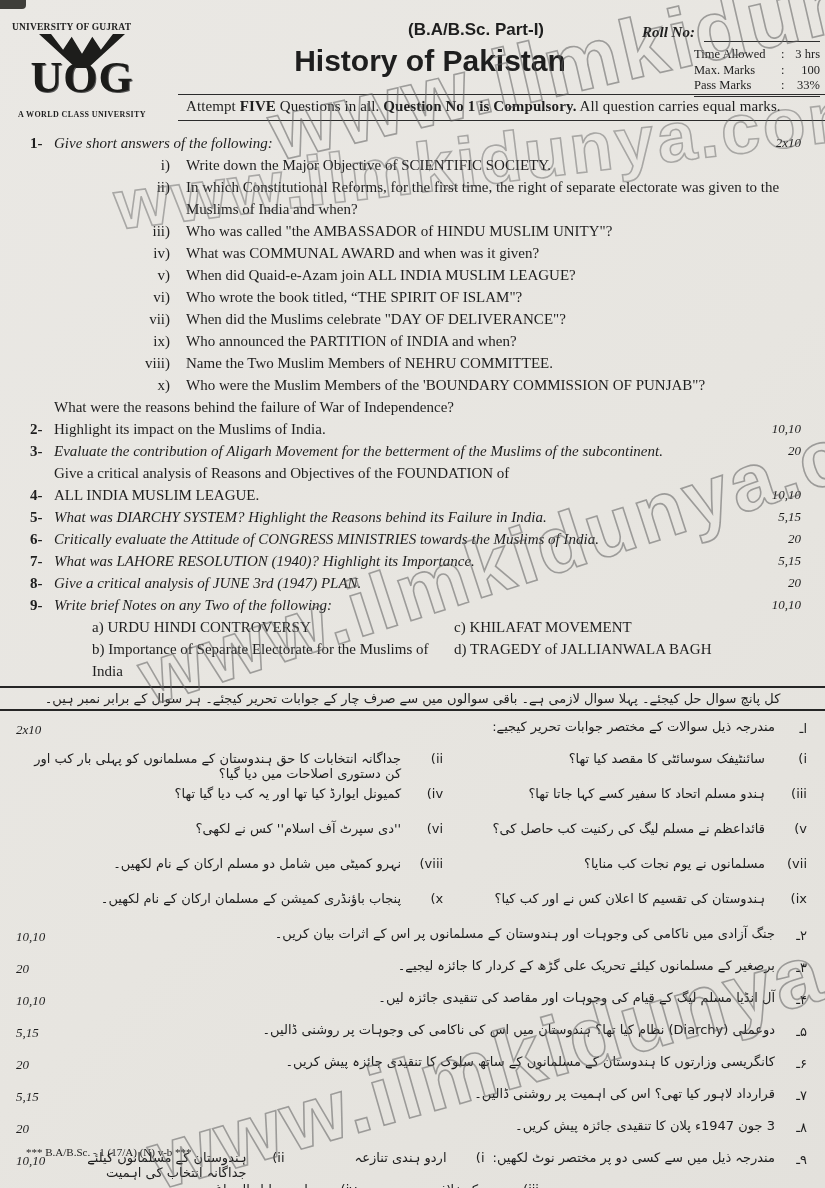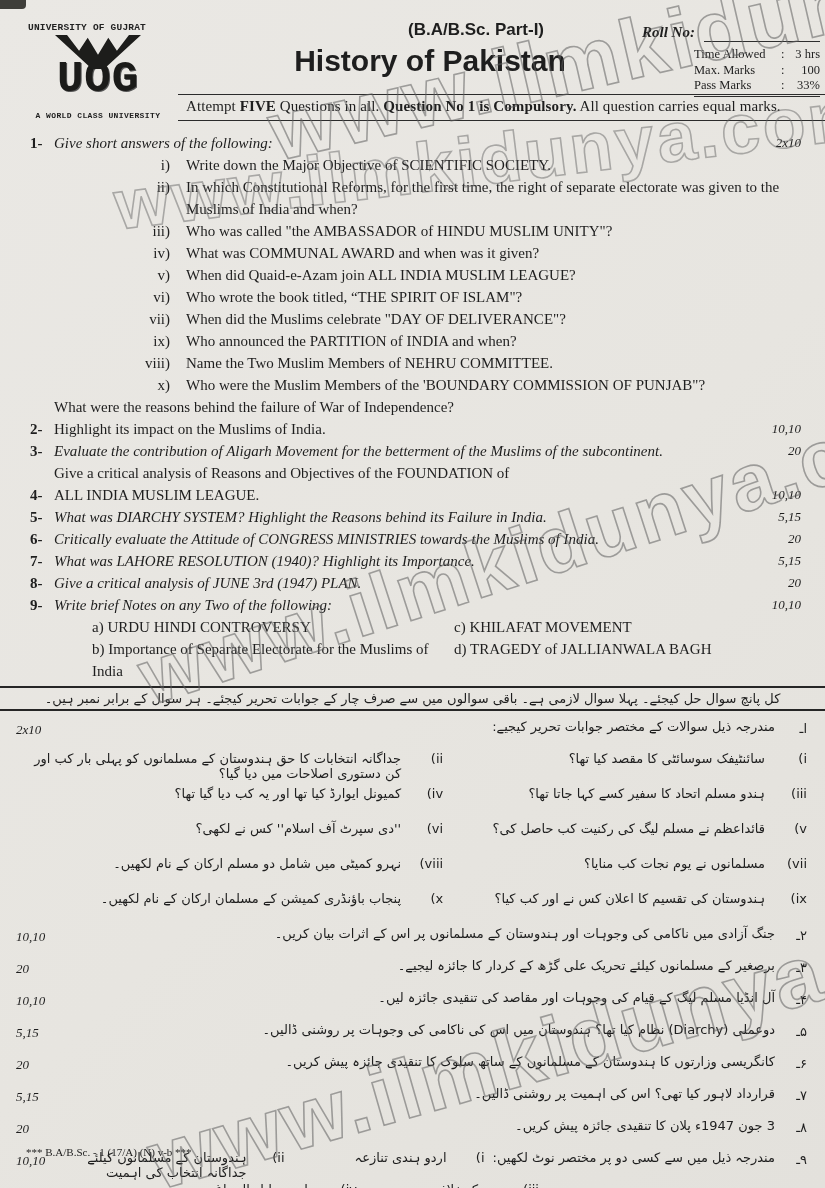--- a/index.html
+++ b/index.html
@@ -8,21 +8,21 @@
 
   
   .wm{position:absolute;font-family:"Liberation Sans",sans-serif;font-weight:700;white-space:nowrap;color:transparent;-webkit-text-stroke:1.6px rgba(95,95,95,.55);letter-spacing:3px;pointer-events:none;z-index:6;}
   .wm1{left:260px;top:86px;font-size:84px;transform:rotate(-13deg);transform-origin:0 0;}
   .wm2{left:110px;top:166px;font-size:70px;transform:rotate(-7deg);transform-origin:0 0;opacity:.85;}
   .wm3{left:128px;top:636px;font-size:80px;transform:rotate(-18deg);transform-origin:0 0;}
   .wm4{left:138px;top:1116px;font-size:84px;transform:rotate(-16deg);transform-origin:0 0;}
 
   
   .header{position:relative;height:126px;z-index:2;}
-  .logo-wrap{position:absolute;left:28px;top:22px;width:140px;font-family:Liberation Mono, monospace;}
+  .logo-wrap{position:absolute;left:12px;top:22px;width:140px;font-family:Liberation Serif, serif;}
   .uni-name{font-size:9.5px;font-weight:bold;color:#222;letter-spacing:.2px;}
   .vshape{width:86px;height:34px;background:#1d1d1b;margin:2px auto -12px;clip-path:polygon(0 0,14% 0,28% 46%,38% 8%,50% 58%,62% 8%,72% 46%,86% 0,100% 0,57% 100%,43% 100%);}
   .uog{text-align:center;font-size:44px;font-weight:bold;line-height:1;color:#1b1b19;letter-spacing:1px;text-shadow:1px 1px 0 #555;}
   .uni-tag{font-size:8px;font-weight:bold;text-align:center;margin-top:10px;letter-spacing:.4px;}
   .program{position:absolute;left:408px;top:20px;font-family:"Liberation Sans",sans-serif;font-weight:bold;font-size:17px;}
   .title{position:absolute;left:250px;top:44px;width:360px;text-align:center;font-family:"Liberation Sans",sans-serif;font-weight:bold;font-size:30px;}
   .rollno{position:absolute;left:642px;top:24px;font-weight:bold;font-style:italic;font-size:15px;}
   .roll-line{position:absolute;left:704px;top:41px;width:116px;border-bottom:1.5px solid #2e2e2e;}
   .info-block{position:absolute;left:694px;top:47px;width:126px;font-size:12.5px;}
   .info-row{display:flex;line-height:15.5px;}

